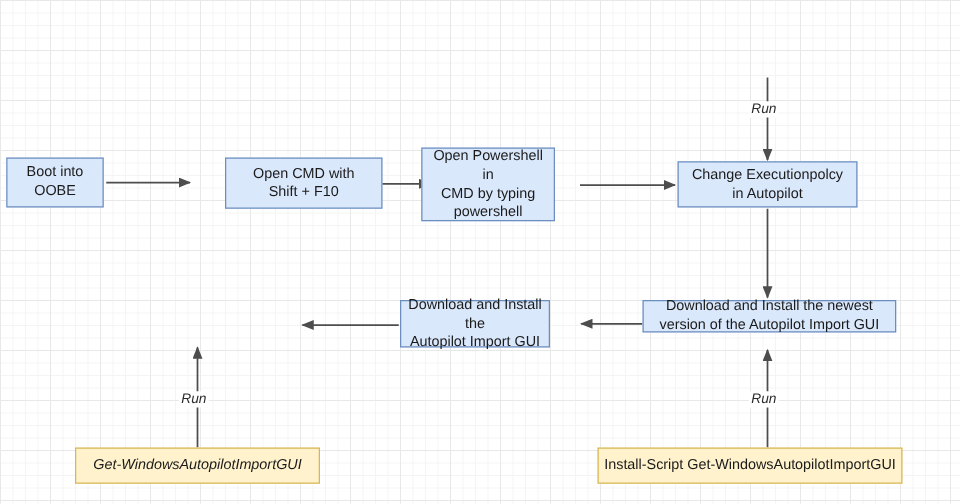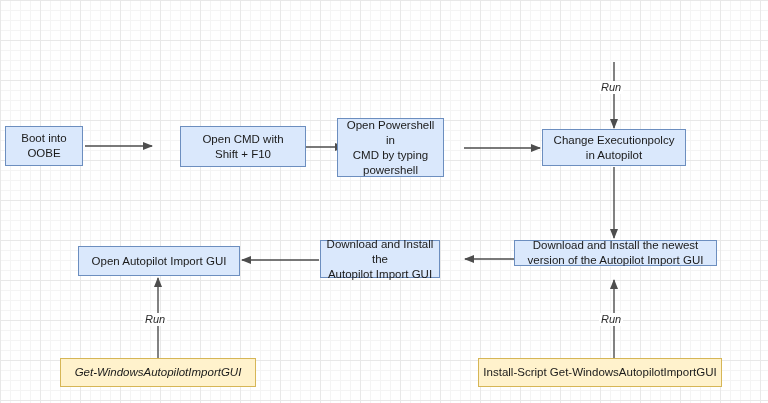--- a/index.html
+++ b/index.html
@@ -104,21 +104,20 @@
 
 
   <div class="edge-label" style="left:599px; top:81px;">Run</div>
 
   <div class="node blue" style="left:514px; top:240px; width:203px; height:26px;">Download and Install the newest
 version of the Autopilot Import GUI</div>
 
   <div class="node blue" style="left:320px; top:240px; width:120px; height:38px;">Download and Install the
 Autopilot Import GUI</div>
 
-  <div class="node blue" style="left:78px; top:246px; width:162px; height:30px;">Open Autopilot Import GUI</div>
 
   <div class="node orange" style="left:478px; top:358px; width:244px; height:29px;">Install-Script Get-WindowsAutopilotImportGUI</div>
 
   <div class="edge-label" style="left:599px; top:313px;">Run</div>
 
   <div class="node orange" style="left:60px; top:358px; width:196px; height:29px;font-style:italic;">Get-WindowsAutopilotImportGUI</div>
 
   <div class="edge-label" style="left:143px; top:313px;">Run</div>
 
 </div>

